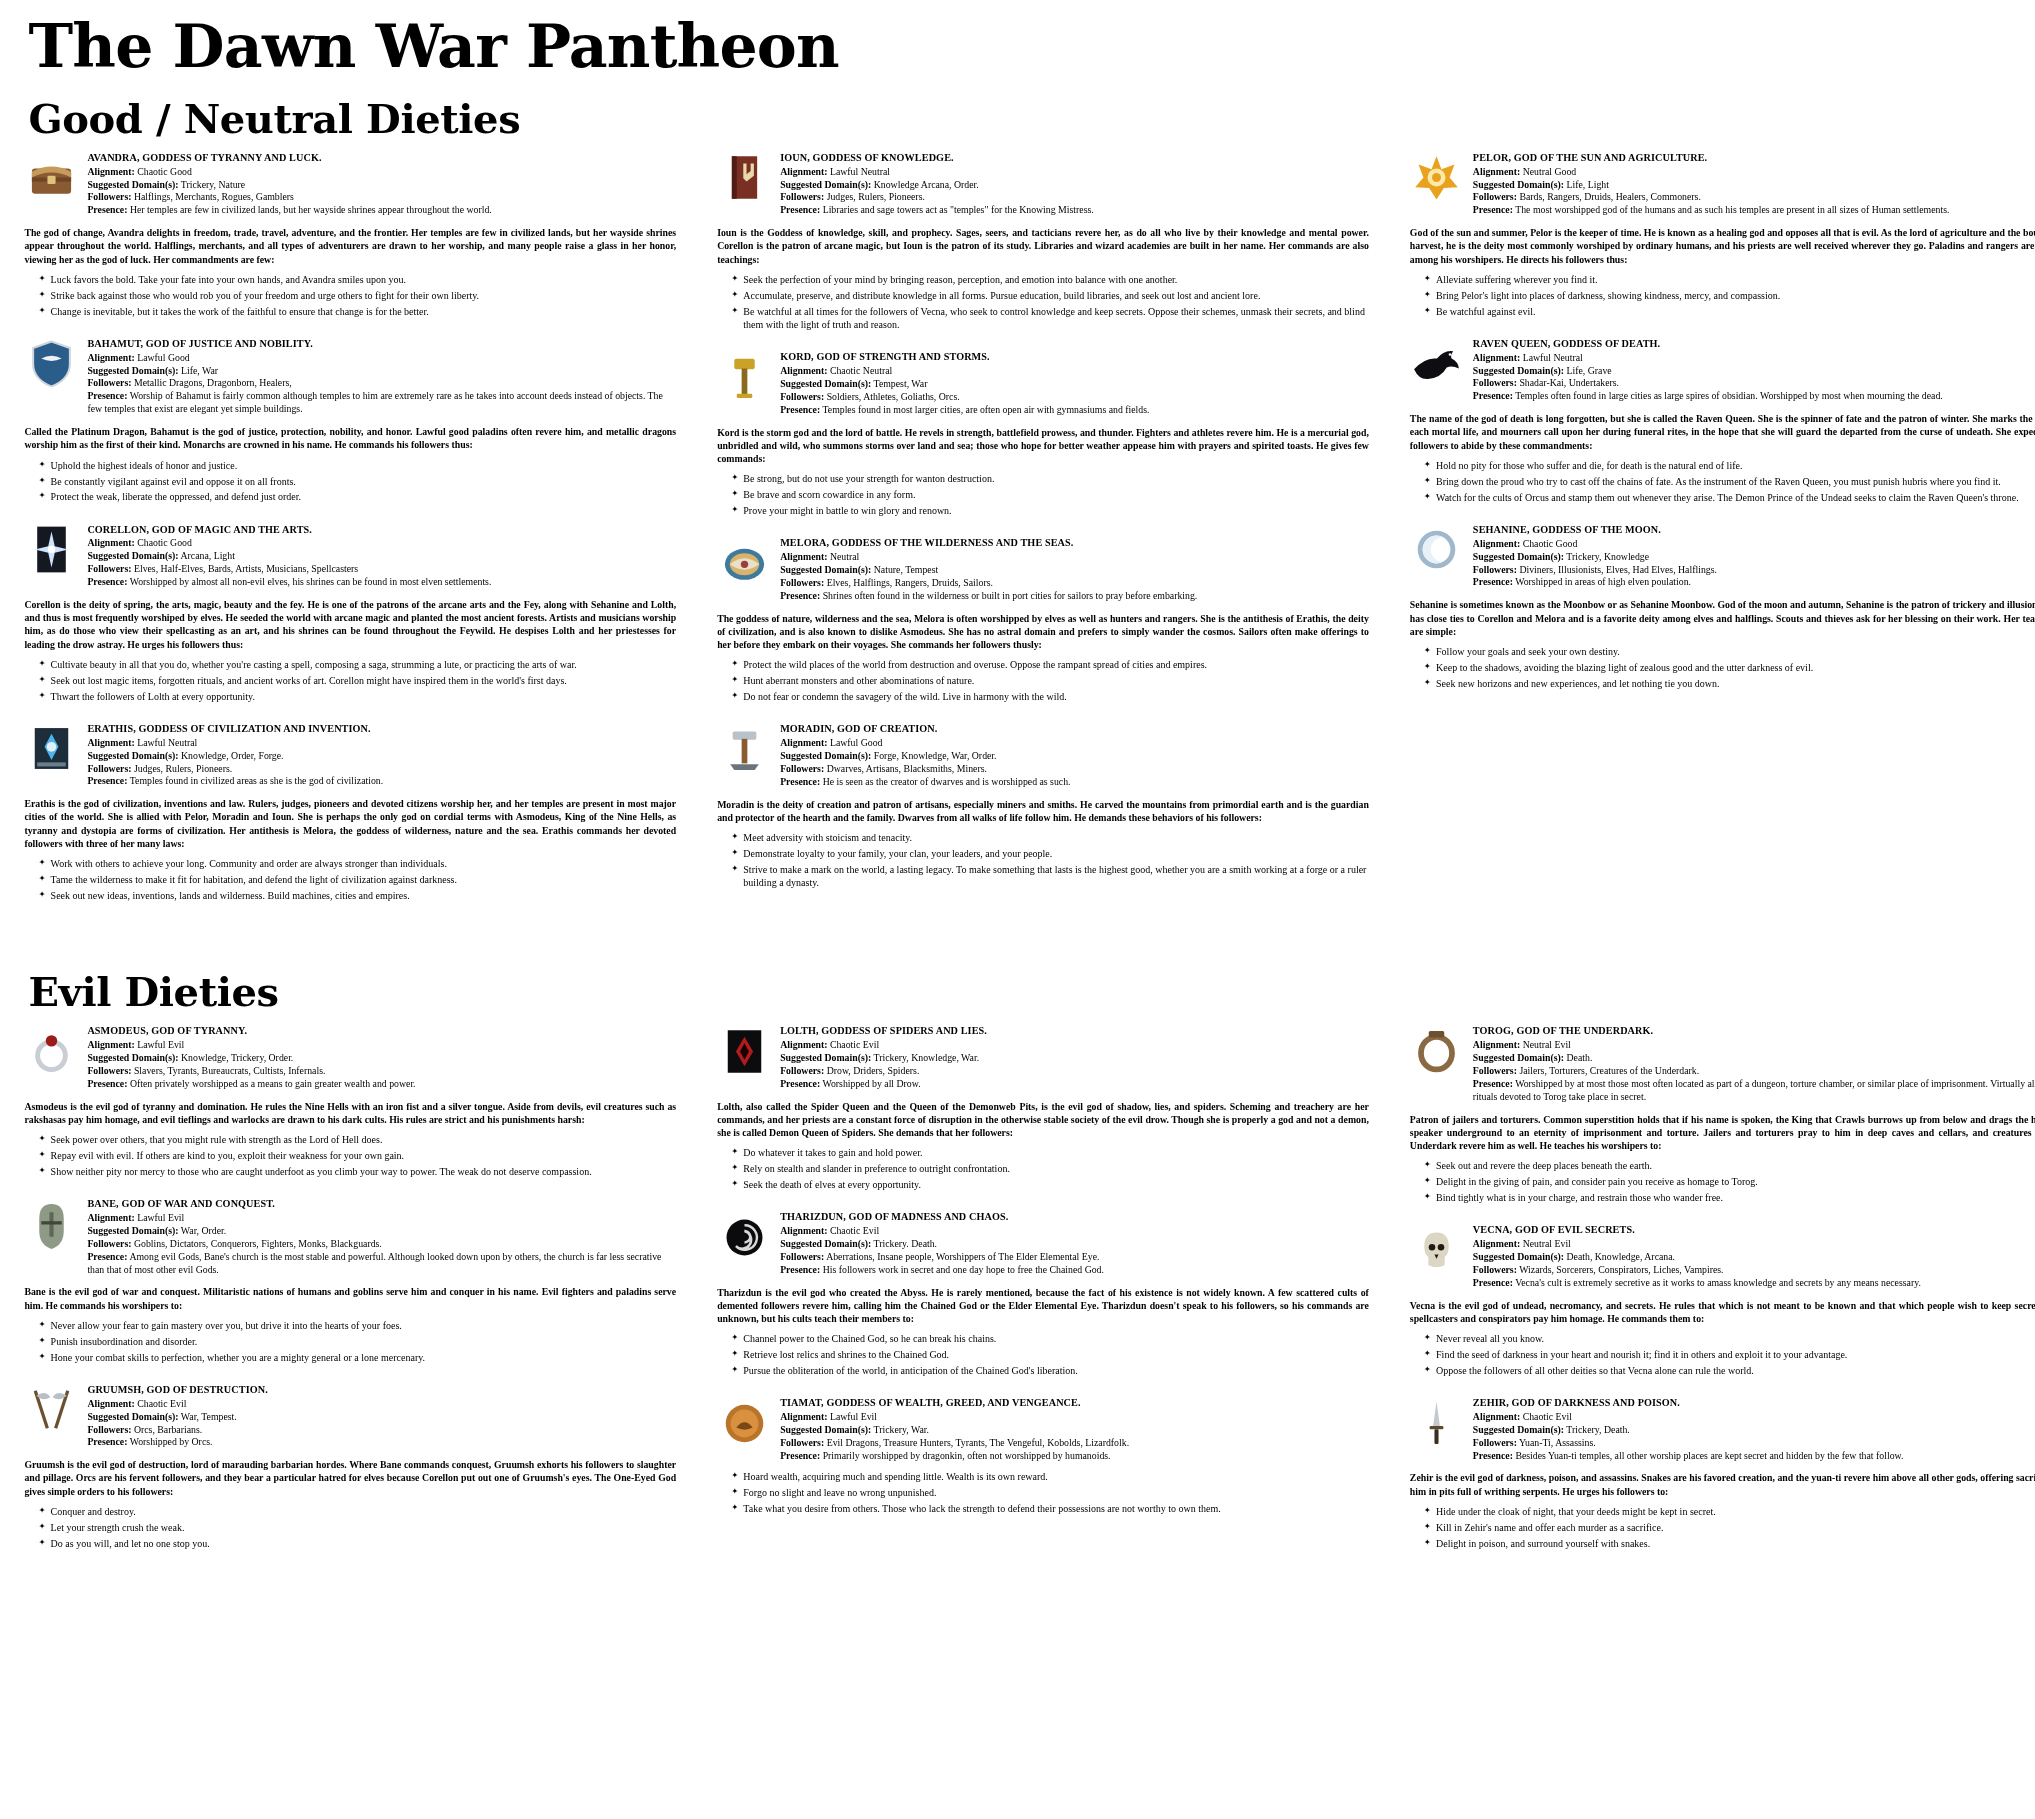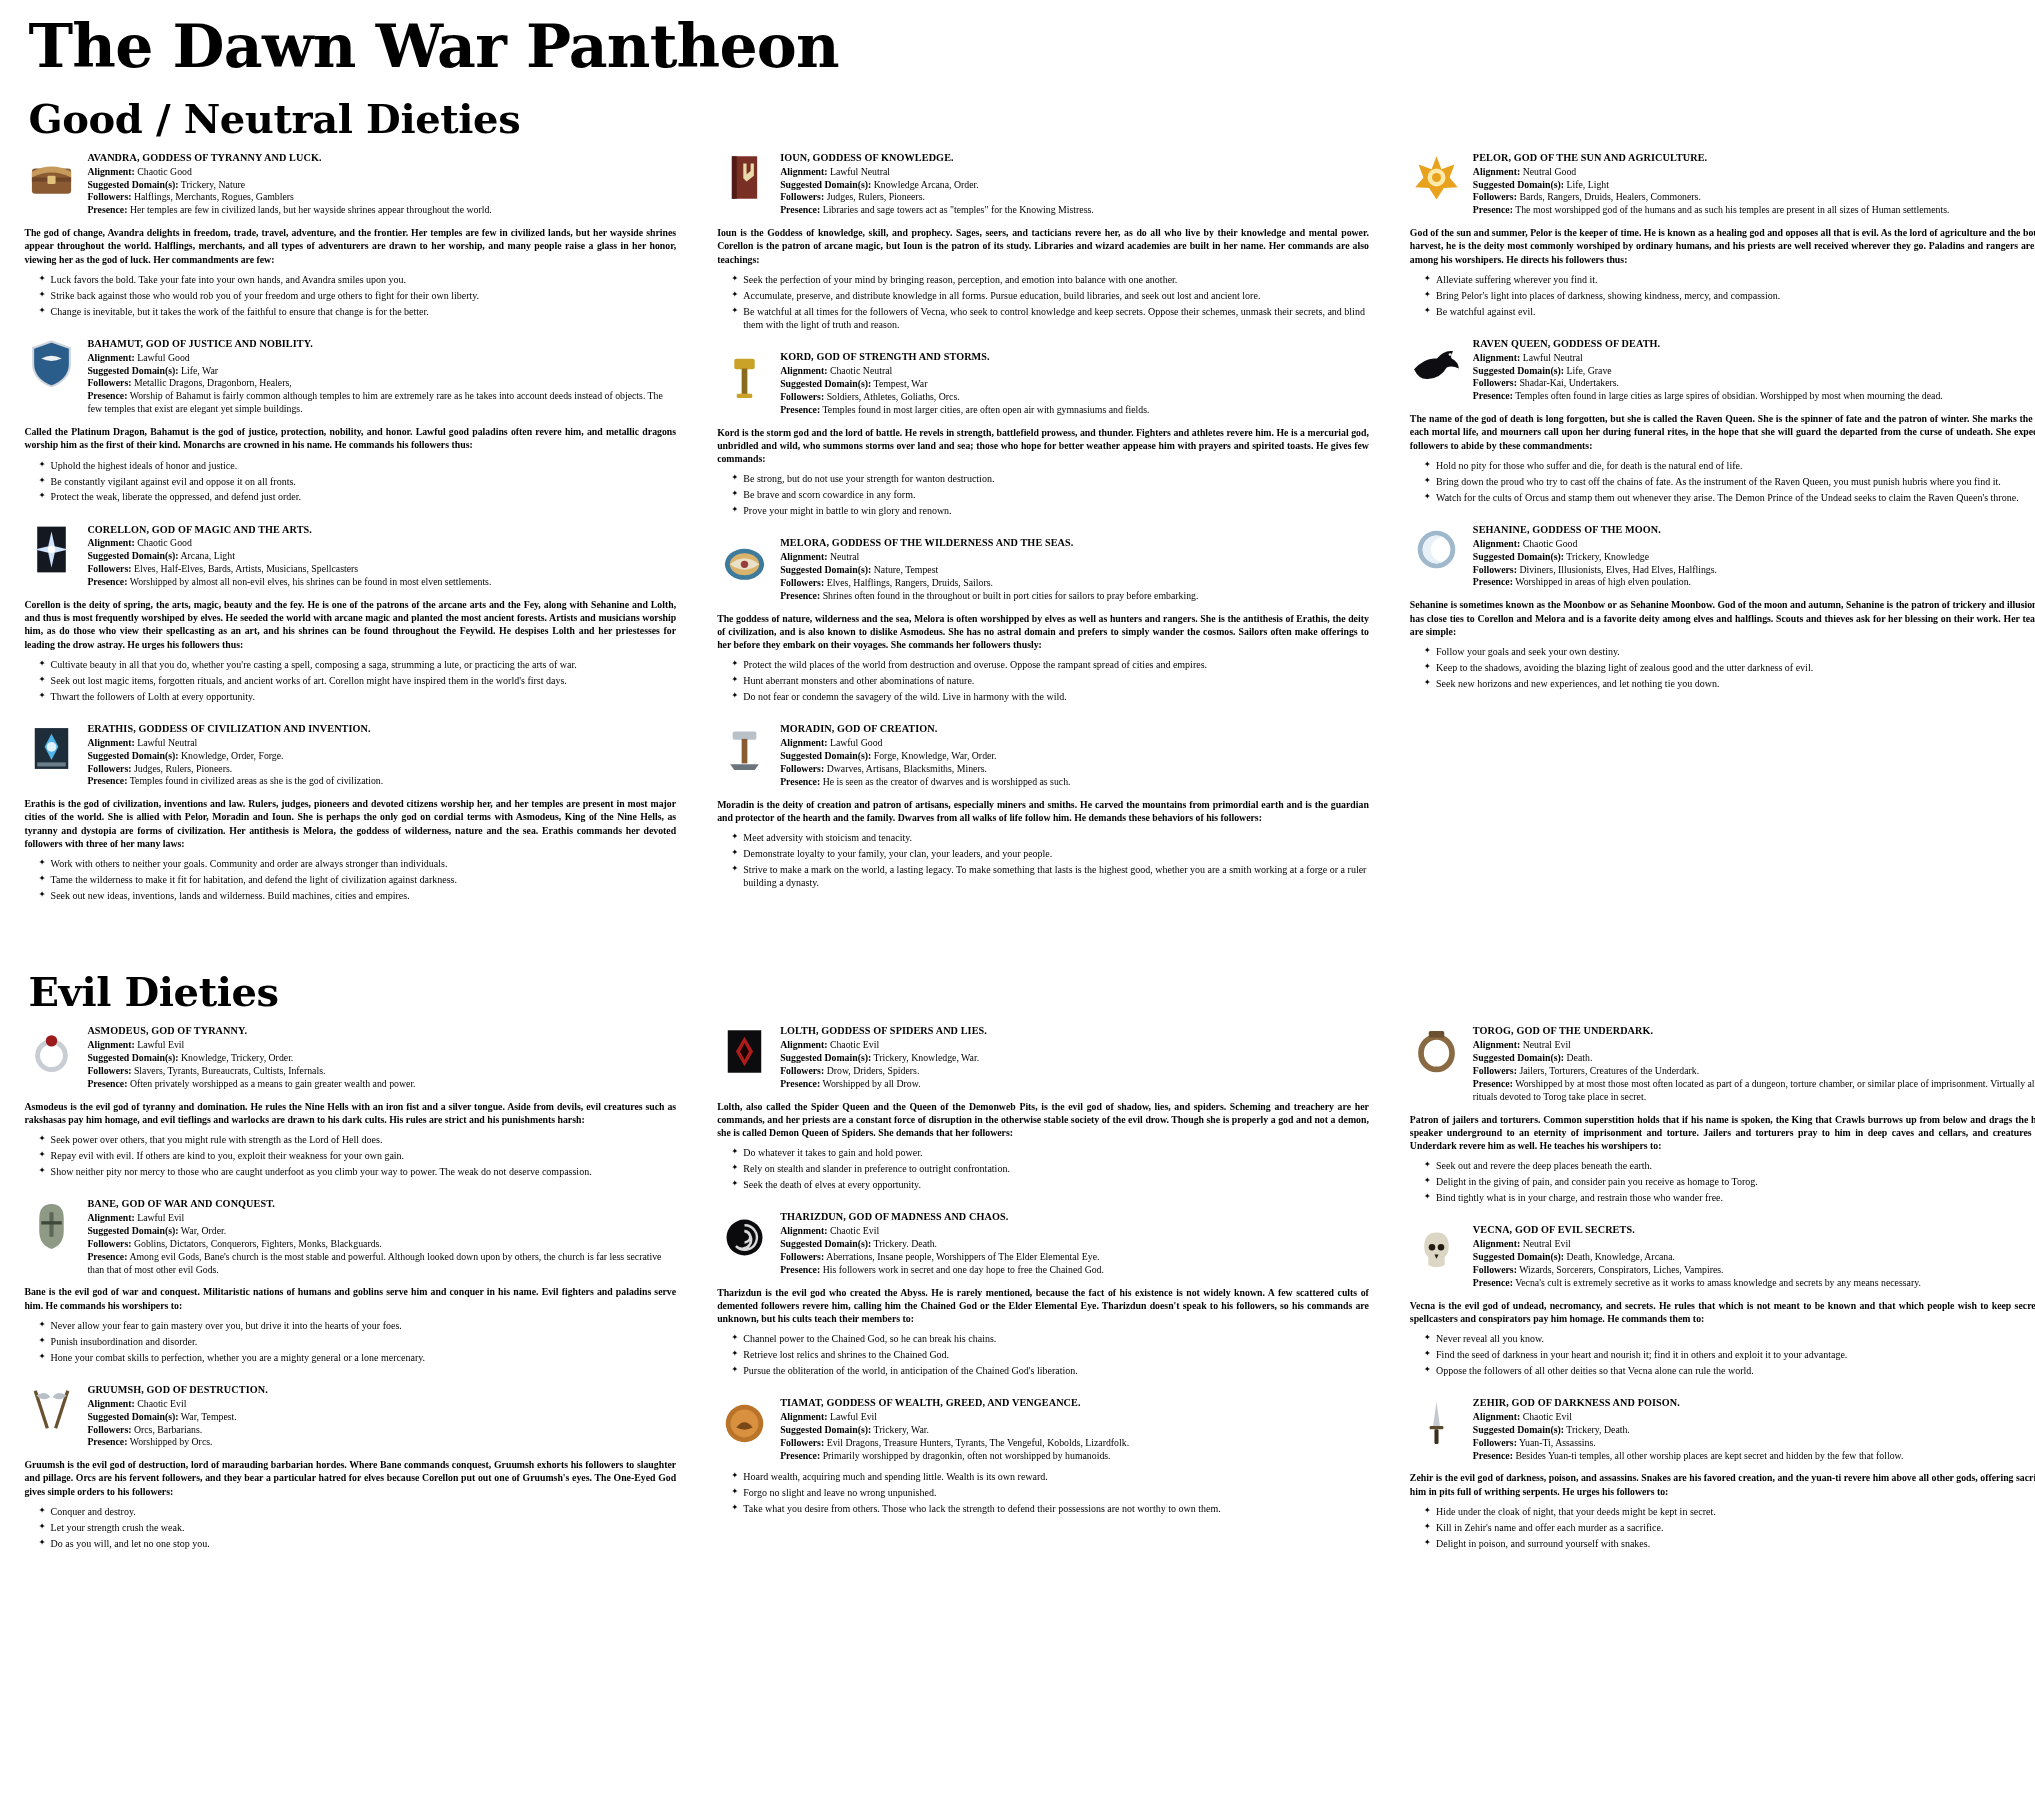--- a/index.html
+++ b/index.html
@@ -217,21 +217,21 @@
           <div class="deity-headtext">
             <div class="deity-name">ERATHIS, GODDESS OF CIVILIZATION AND INVENTION.</div>
             <p class="meta-line"><span class="lbl">Alignment:</span> <span>Lawful Neutral</span></p>
             <p class="meta-line"><span class="lbl">Suggested Domain(s):</span> <span>Knowledge, Order, Forge.</span></p>
             <p class="meta-line"><span class="lbl">Followers:</span> <span>Judges, Rulers, Pioneers.</span></p>
             <p class="meta-line"><span class="lbl">Presence:</span> <span>Temples found in civilized areas as she is the god of civilization.</span></p>
           </div>
         </div>
         <p class="body-para">Erathis is the god of civilization, inventions and law. Rulers, judges, pioneers and devoted citizens worship her, and her temples are present in most major cities of the world. She is allied with Pelor, Moradin and Ioun. She is perhaps the only god on cordial terms with Asmodeus, King of the Nine Hells, as tyranny and dystopia are forms of civilization. Her antithesis is Melora, the goddess of wilderness, nature and the sea. Erathis commands her devoted followers with three of her many laws:</p>
         <ul class="cmd-list">
-          <li>Work with others to neither your goals. Community and order are always stronger than individuals.</li>
+          <li>Work with others to achieve your long. Community and order are always stronger than individuals.</li>
           <li>Tame the wilderness to make it fit for habitation, and defend the light of civilization against darkness.</li>
           <li>Seek out new ideas, inventions, lands and wilderness. Build machines, cities and empires.</li>
         </ul>
       </div>
 
     </div>
 
     <div class="column">
 
       <div class="deity">
@@ -292,21 +292,21 @@
               <ellipse cx="60" cy="62" rx="36" ry="27" fill="#d9b36c"></ellipse>
               <path d="M24 62 q36 -30 72 0 q-36 26 -72 0 z" fill="#e8e0c8"></path>
               <circle cx="60" cy="62" r="9" fill="#9b3d3d"></circle>
             </svg>
           </div>
           <div class="deity-headtext">
             <div class="deity-name">MELORA, GODDESS OF THE WILDERNESS AND THE SEAS.</div>
             <p class="meta-line"><span class="lbl">Alignment:</span> <span>Neutral</span></p>
             <p class="meta-line"><span class="lbl">Suggested Domain(s):</span> <span>Nature, Tempest</span></p>
             <p class="meta-line"><span class="lbl">Followers:</span> <span>Elves, Halflings, Rangers, Druids, Sailors.</span></p>
-            <p class="meta-line"><span class="lbl">Presence:</span> <span>Shrines often found in the throughout or built in port cities for sailors to pray before embarking.</span></p>
+            <p class="meta-line"><span class="lbl">Presence:</span> <span>Shrines often found in the wilderness or built in port cities for sailors to pray before embarking.</span></p>
           </div>
         </div>
         <p class="body-para">The goddess of nature, wilderness and the sea, Melora is often worshipped by elves as well as hunters and rangers. She is the antithesis of Erathis, the deity of civilization, and is also known to dislike Asmodeus. She has no astral domain and prefers to simply wander the cosmos. Sailors often make offerings to her before they embark on their voyages. She commands her followers thusly:</p>
         <ul class="cmd-list">
           <li>Protect the wild places of the world from destruction and overuse. Oppose the rampant spread of cities and empires.</li>
           <li>Hunt aberrant monsters and other abominations of nature.</li>
           <li>Do not fear or condemn the savagery of the wild. Live in harmony with the wild.</li>
         </ul>
       </div>
 

